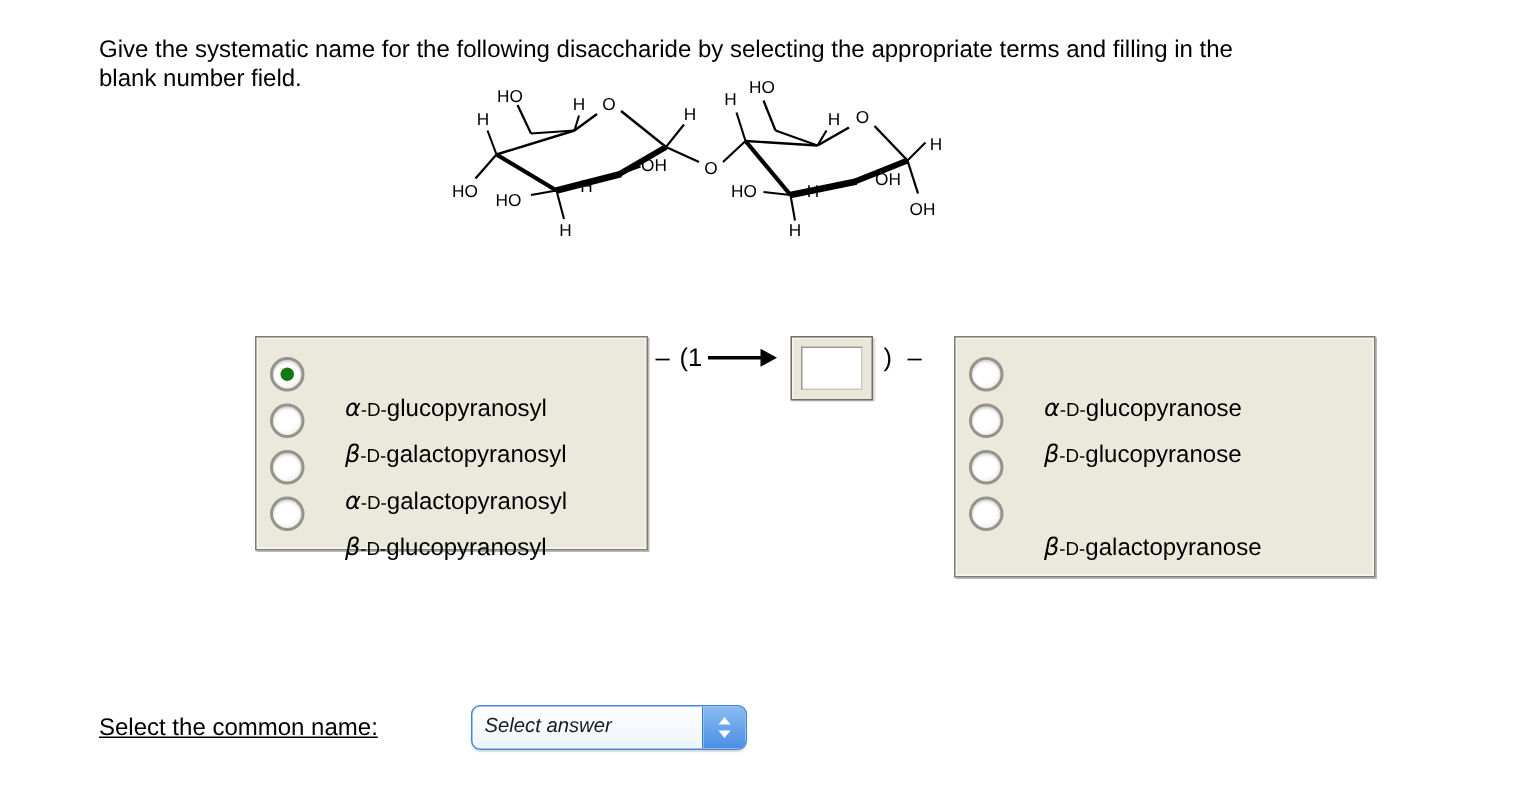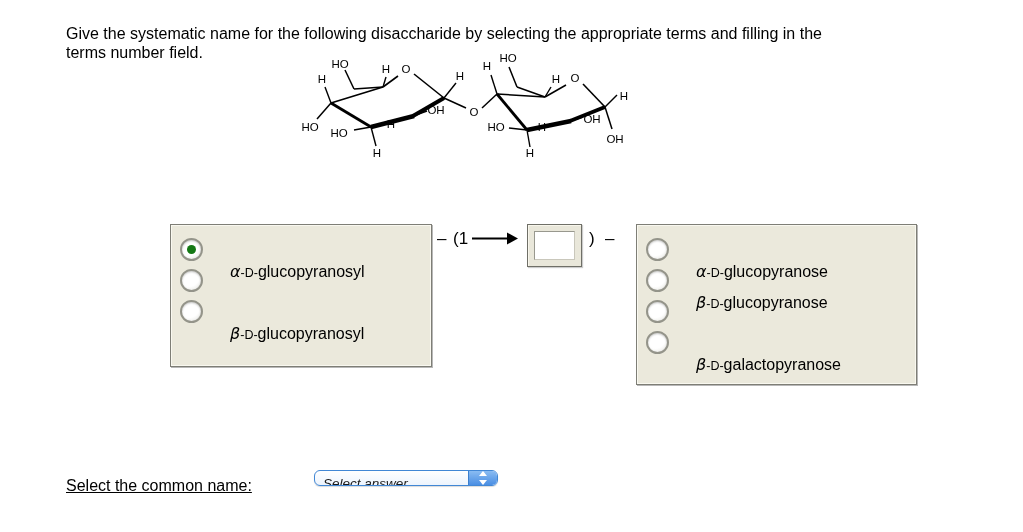--- a/index.html
+++ b/index.html
@@ -50,39 +50,39 @@
   .num-input {
     position:absolute; left:6px; top:6px; width:41px; height:29px; box-sizing:border-box;
     border:1px solid #98988e; border-bottom-color:#c9c7bb; border-right-color:#c9c7bb;
     background:#fff; font-size:16px; font-family:"Liberation Sans", sans-serif;
     text-align:center; outline:none; padding:0;
   }
 
   
   .common-label { position:absolute; left:66px; top:477px; font-size:16px;text-decoration:underline; }
   .dropdown {
-    position:absolute; left:314px; top:470px; width:184px; height:16px; box-sizing:border-box;
+    position:absolute; left:314px; top:470px; width:184px; height:30px; box-sizing:border-box;
     border:1px solid #4187d5; border-radius:6px; overflow:hidden; display:flex; cursor:pointer;
     background:linear-gradient(#ffffff,#edf4fd); box-shadow:0 1px 1px rgba(0,0,0,0.15);
   }
   .dd-value { flex:1; font-style:italic; font-size:13.5px; line-height:26px; padding-left:8px; color:#1a1a1a; white-space:nowrap; }
   .dd-stepper {
     width:28px; border-left:1px solid #3c7fcd; border-radius:0 4px 4px 0;
     background:linear-gradient(#8abcf2,#4a8ee3);
     display:flex; flex-direction:column; align-items:center; justify-content:center; gap:4px;
   }
   .tri-up   { width:0; height:0; border-left:4.5px solid transparent; border-right:4.5px solid transparent; border-bottom:5.5px solid #fff; }
   .tri-down { width:0; height:0; border-left:4.5px solid transparent; border-right:4.5px solid transparent; border-top:5.5px solid #fff; }
 </style>
 </head>
 <body>
 
 <div class="question">
   <span>Give the systematic name for the following disaccharide by selecting the appropriate terms and filling in the</span><br>
-  <span>terms number field.</span>
+  <span>blank number field.</span>
 </div>
 
 <svg class="structure" width="370" height="132" viewBox="285 46 370 132">
   <g>
 
     <line x1="331" y1="103" x2="383" y2="87" stroke-width="1.6"></line>
     <line x1="383" y1="87" x2="398" y2="76" stroke-width="1.6"></line>
     <line x1="414" y1="74" x2="444" y2="98" stroke-width="1.6"></line>
     <line x1="444" y1="98" x2="413" y2="116" stroke-width="4"></line>
     <line x1="414" y1="116" x2="371" y2="127" stroke-width="4.5"></line>
@@ -142,20 +142,25 @@
   </g>
 </svg>
 
 <div id="left-box" class="opt-box">
   <div class="opt-row">
     <div class="radio" data-selected="true"></div>
     <div class="opt-label"><span class="sym">α</span><span class="mid">-D-</span><span>glucopyranosyl</span></div>
   </div>
   <div class="opt-row">
     <div class="radio" data-selected="false"></div>
+    <div class="opt-label"><span class="sym">β</span><span class="mid">-D-</span><span>galactopyranosyl</span></div>
+  </div>
+  <div class="opt-row">
+    <div class="radio" data-selected="false"></div>
+    <div class="opt-label"><span class="sym">α</span><span class="mid">-D-</span><span>galactopyranosyl</span></div>
   </div>
   <div class="opt-row">
     <div class="radio" data-selected="false"></div>
     <div class="opt-label"><span class="sym">β</span><span class="mid">-D-</span><span>glucopyranosyl</span></div>
   </div>
 </div>
 
 <div class="conn-text" id="dash-left">–</div>
 <div class="conn-text" id="open-paren">(1</div>
 <svg class="arrow" width="48" height="15" viewBox="0 0 48 15">

